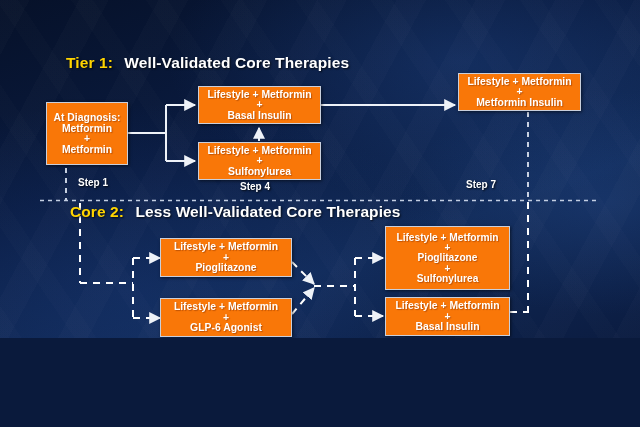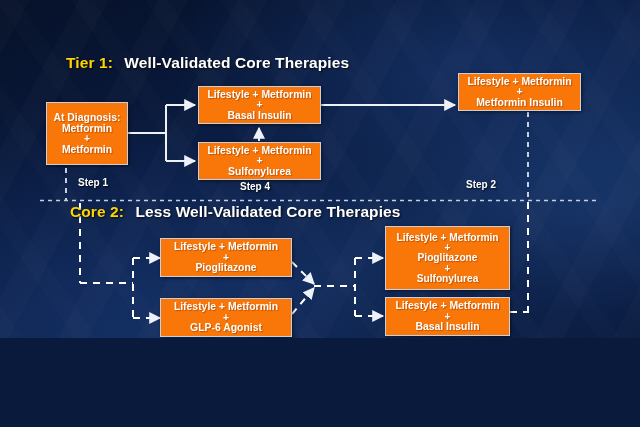--- a/index.html
+++ b/index.html
@@ -149,21 +149,21 @@
   </div>
 
   <div class="box" style="left:458px;top:73px;width:123px;height:38px;font-size:10.4px;">
     <div class="ln">Lifestyle + Metformin</div>
     <div class="ln plus">+</div>
     <div class="ln">Metformin Insulin</div>
   </div>
 
   <div class="step" style="left:78px;top:177px;">Step 1</div>
   <div class="step" style="left:240px;top:181px;">Step 4</div>
-  <div class="step" style="left:466px;top:179px;">Step 2</div>
+  <div class="step" style="left:466px;top:179px;">Step 7</div>
 
   <div class="tier-head" style="left:70px;top:203px;">
     <span class="tnum">Core 2:</span>
     <span class="ttxt" style="margin-left:7px;margin-top:24px;">Less Well-Validated Core Therapies</span>
   </div>
 
   <div class="box" style="left:160px;top:238px;width:132px;height:39px;font-size:10.4px;">
     <div class="ln">Lifestyle + Metformin</div>
     <div class="ln plus">+</div>
     <div class="ln">Pioglitazone</div>

